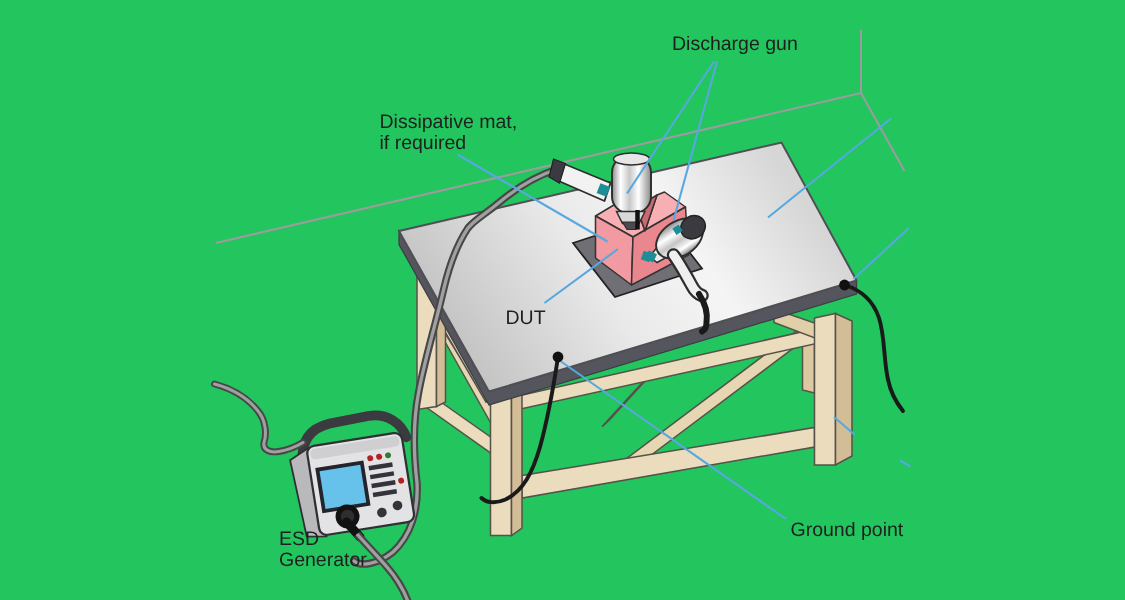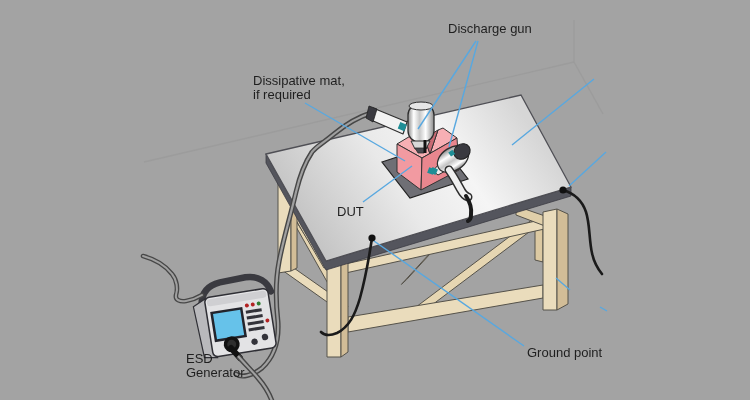--- a/index.html
+++ b/index.html
@@ -1,16 +1,16 @@
 <!DOCTYPE html>
 <html><head>
 <meta charset="utf-8">
 <style>
   html,body{margin:0;padding:0;background:#ffffff;}
-  .stage{position:relative;width:750px;height:400px;background:#a3a3a3;overflow:hidden;
+  .stage{position:relative;width:750px;height:400px;background:#22c55e;overflow:hidden;
          font-family:"Liberation Sans", sans-serif;}
   svg{display:block}
   text{font-family:"Liberation Sans", sans-serif;font-size:13px;fill:#1f1f1f;}
 </style>
 </head>
 <body>
 
 <div class="stage">
 <svg width="750" height="400" viewBox="0 0 750 400">
   <defs>

